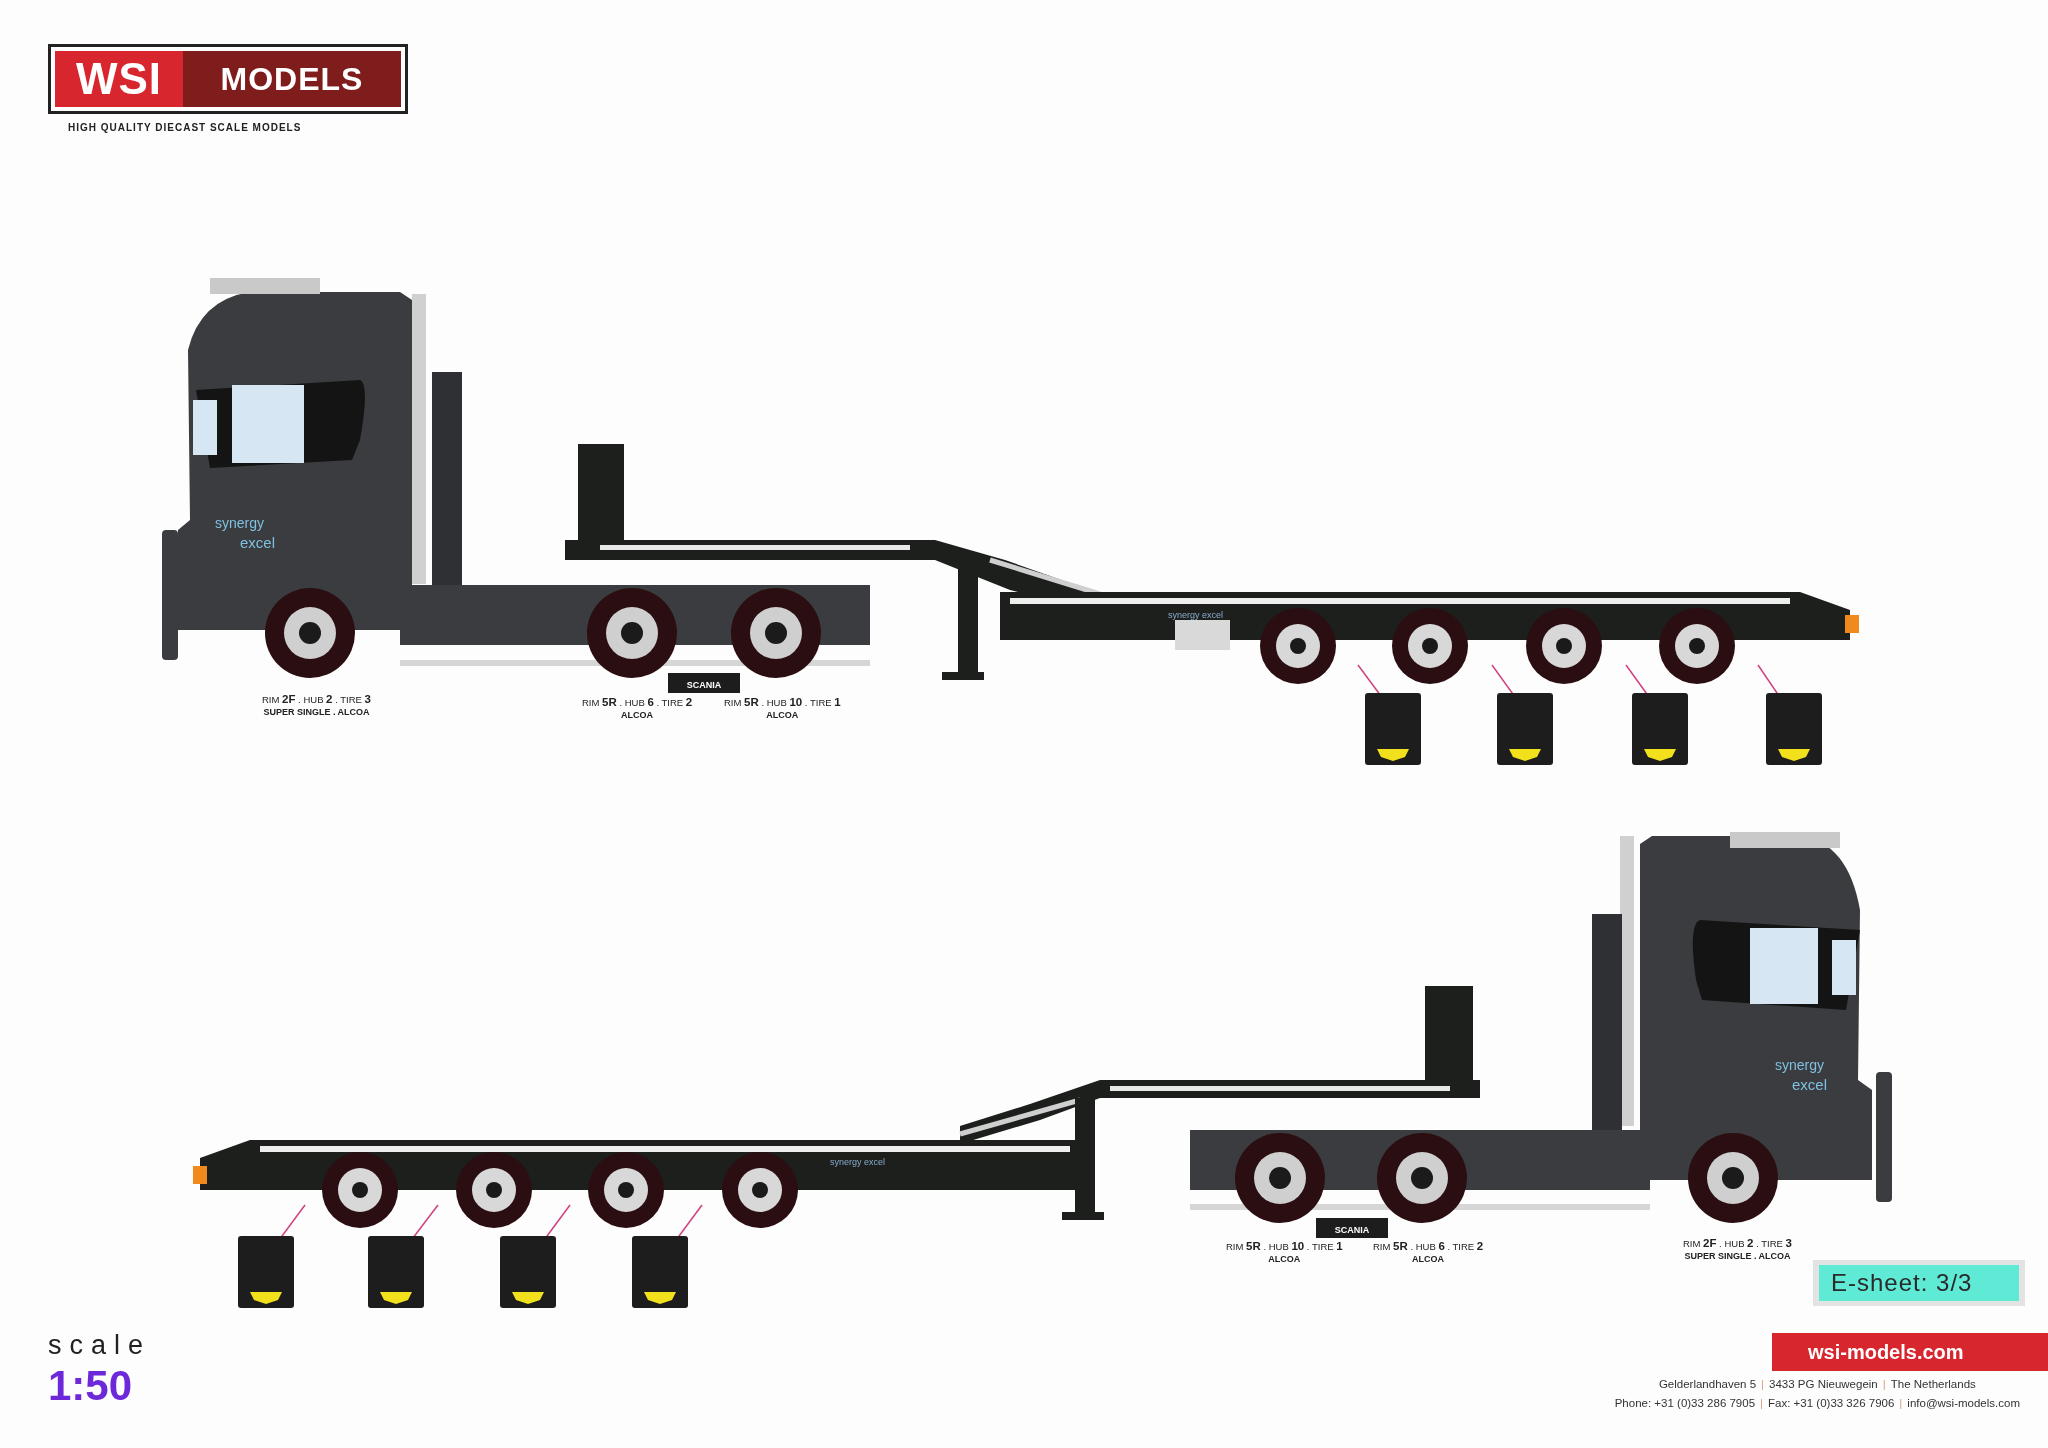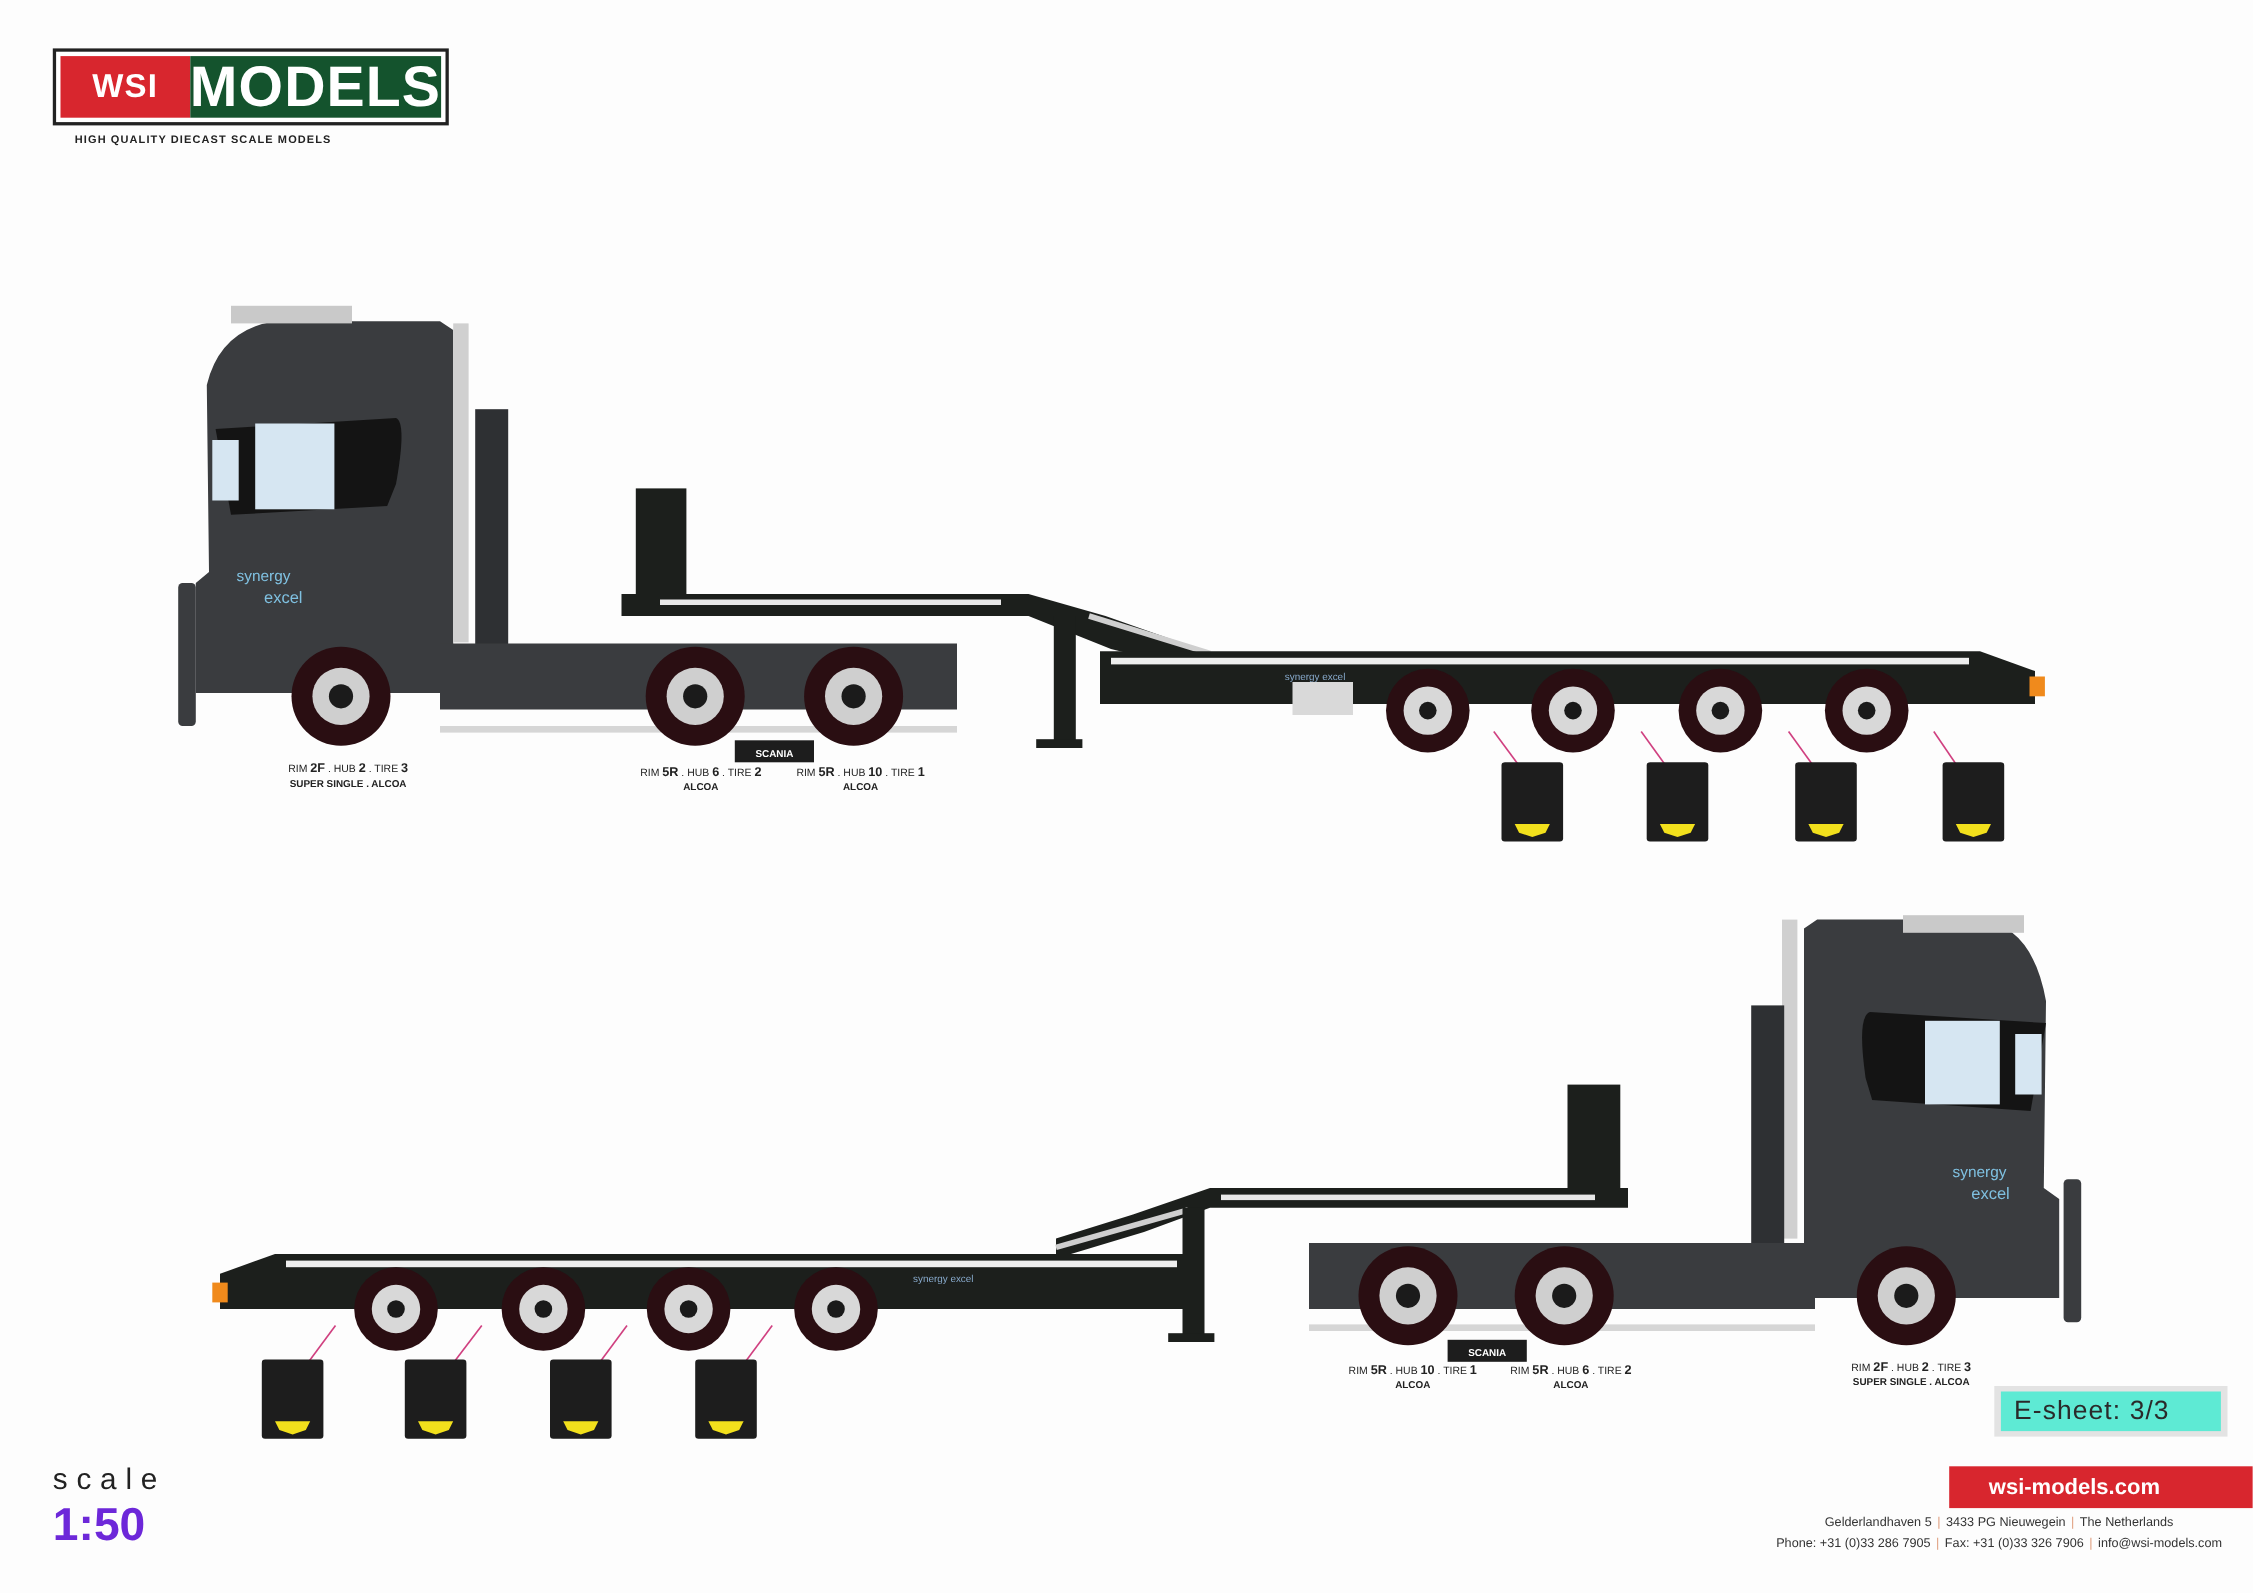--- a/index.html
+++ b/index.html
@@ -1,21 +1,21 @@
 <!DOCTYPE html>
 <html><head>
 <meta charset="utf-8">
 <style>
   html,body{margin:0;padding:0;background:#fdfdfd;}
   body{width:2048px;height:1448px;position:relative;overflow:hidden;font-family:"Liberation Sans",sans-serif;color:#222;}
   .abs{position:absolute;}
   
   #logo{left:48px;top:44px;width:360px;height:70px;border:3px solid #222;box-sizing:border-box;display:flex;padding:4px;background:#fff;}
-  #logo .wsi{background:#d8262e;color:#fff;font-weight:900;font-size:30px;display:flex;align-items:center;justify-content:center;width:128px;letter-spacing:1px;}
-  #logo .models{background:#14532d;color:#fff;font-weight:900;font-size:52px;display:flex;align-items:center;justify-content:center;flex:1;letter-spacing:1px;}
+  #logo .wsi{background:#d8262e;color:#fff;font-weight:900;font-size:44px;display:flex;align-items:center;justify-content:center;width:128px;letter-spacing:1px;}
+  #logo .models{background:#7f1d1d;color:#fff;font-weight:900;font-size:32px;display:flex;align-items:center;justify-content:center;flex:1;letter-spacing:1px;}
   #tagline{left:68px;top:122px;font-size:10px;font-weight:700;letter-spacing:1px;color:#222;}
   
   .wl{font-size:9.5px;color:#222;text-align:center;line-height:13px;white-space:nowrap;}
   .wl b{font-size:11.5px;}
   .wl .l2{font-weight:700;font-size:9px;}
   
   #scale-word{left:48px;top:1330px;font-size:27px;letter-spacing:8px;color:#222;text-align:right;}
   #scale-val{left:48px;top:1362px;font-size:42px;font-weight:900;color:#6d28d9;}
   
   #esheet{left:1813px;top:1260px;width:212px;height:46px;background:#e3e3e3;box-sizing:border-box;padding:5px 6px;}

